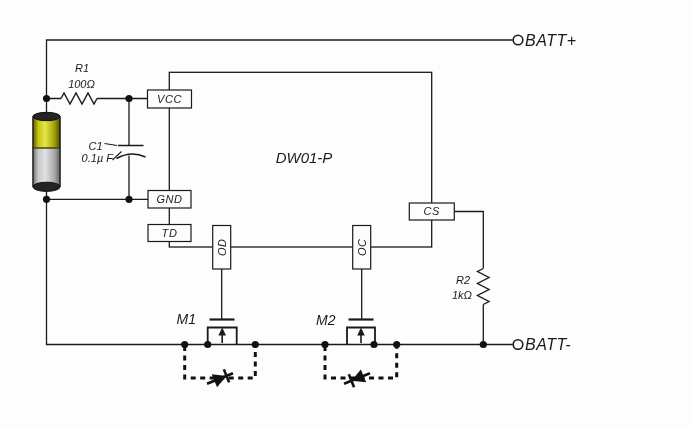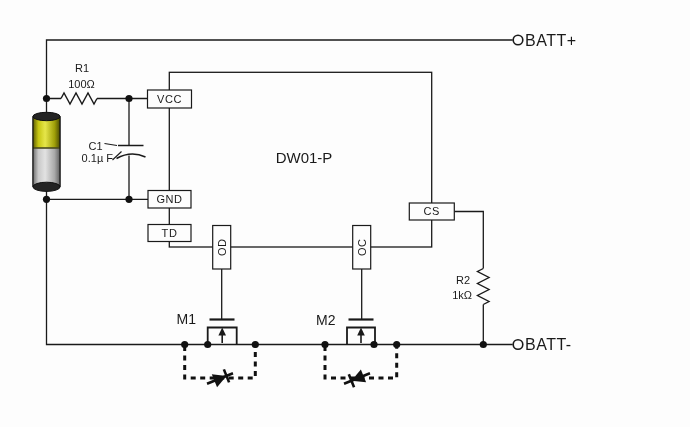--- a/index.html
+++ b/index.html
@@ -1,19 +1,20 @@
 <!DOCTYPE html>
 <html><head>
 <meta charset="utf-8">
 <style>
   html,body{margin:0;padding:0;background:#ffffff;}
   .stage{
     width:690px;height:427px;position:relative;
     background:#fdfdfd;overflow:hidden;
     font-family:"Liberation Sans","DejaVu Sans",sans-serif;
+    font-style:italic;
   }
   svg{display:block}
   text{fill:#1a1a1a;font-family:"Liberation Sans","DejaVu Sans",sans-serif;}
   .lbl{font-size:11px;}
   .pin{font-size:11px;letter-spacing:.6px;}
   .ref{font-size:14px;}
   .icname{font-size:15px;}
   .term{font-size:16px;letter-spacing:.5px;}
 </style>
 </head>

